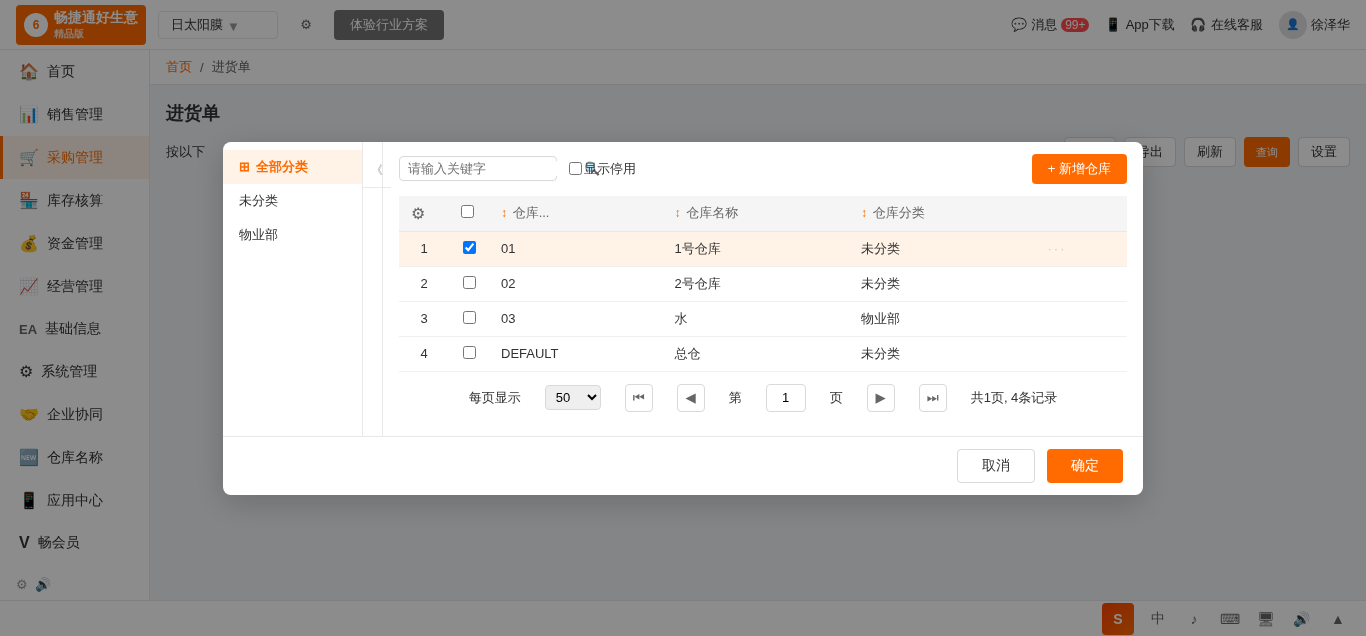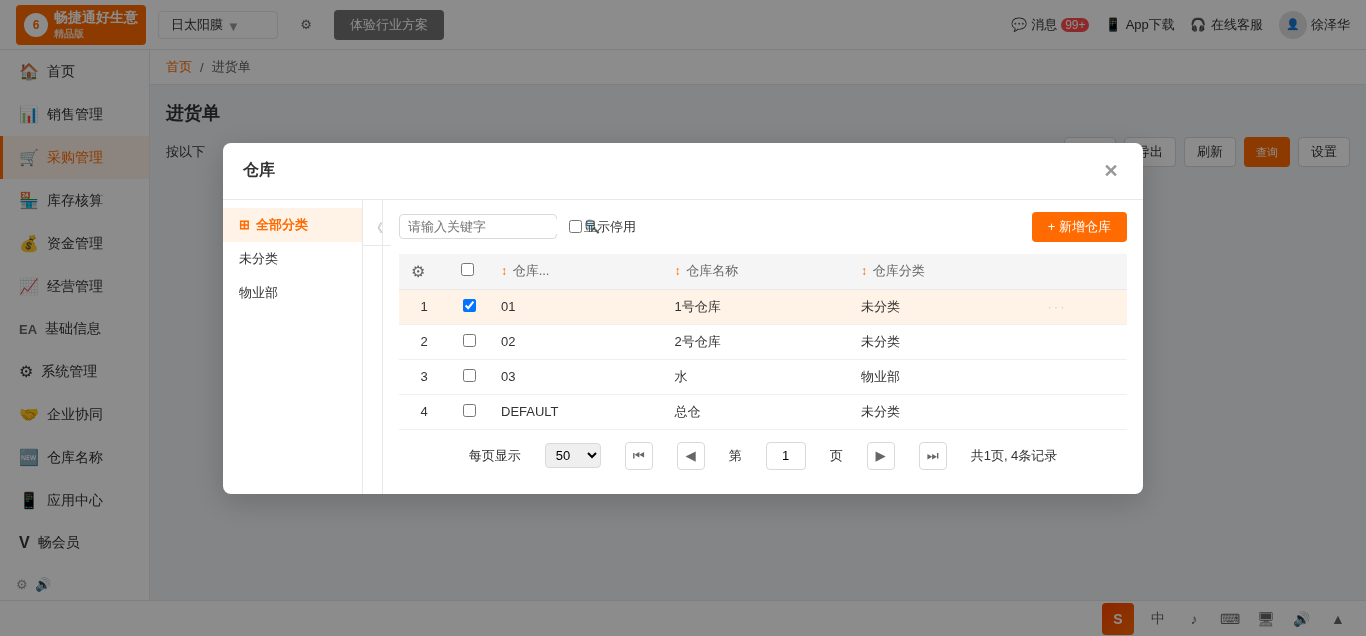--- a/index.html
+++ b/index.html
@@ -545,24 +545,20 @@
     <div class="bottom-icon">⌨</div>
     <div class="bottom-icon">🖥</div>
     <div class="bottom-icon">🔊</div>
     <div class="bottom-icon">▲</div>
   </div>
 </div>
 
 <div class="overlay">
   <div class="modal">
 
-    <div class="modal-header">
-      <span>仓库</span>
-      <div class="modal-close">✕</div>
-    </div>
 
     <div class="modal-body">
 
       <div class="modal-sidebar">
         <div class="modal-sidebar-item active">
           <span style="color:#ff6b00;">⊞</span>
           <span>全部分类</span>
         </div>
         <div class="modal-sidebar-item">
           <span>未分类</span>
@@ -683,14 +679,18 @@
           <span>第</span>
           <input class="pagination-input" type="text" value="1" style="">
           <span>页</span>
           <button class="pagination-btn">▶</button>
           <button class="pagination-btn">⏭</button>
           <span>共1页, 4条记录</span>
         </div>
       </div>
     </div>
 
+    <div class="modal-footer">
+      <button class="btn-cancel">取消</button>
+      <button class="btn-confirm">确定</button>
+    </div>
   </div>
 </div>
 
 </body></html>

